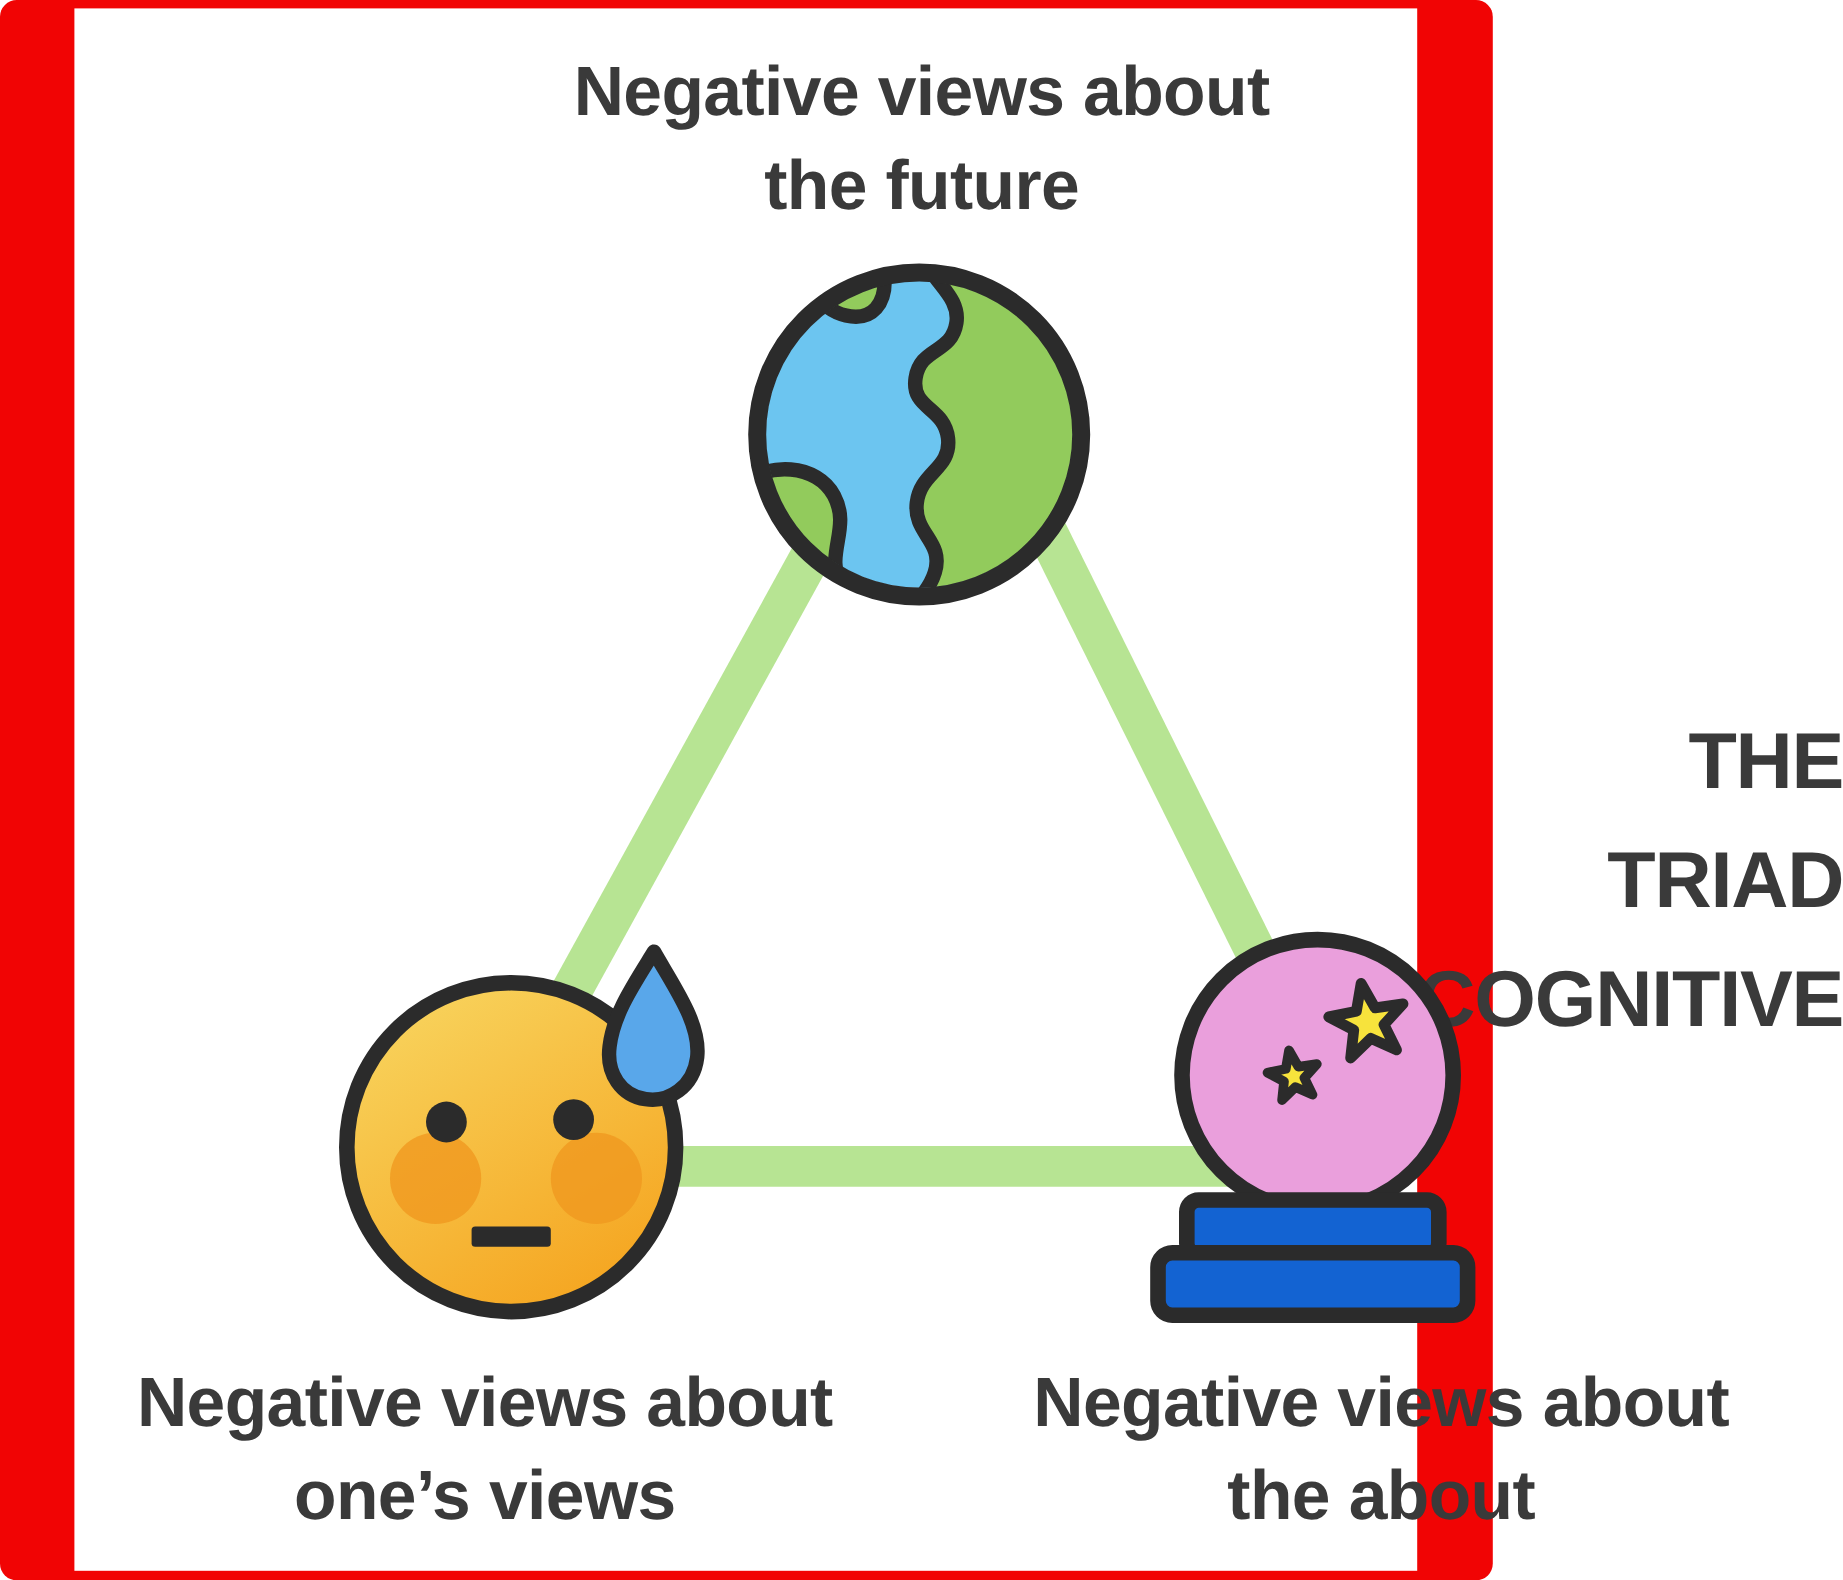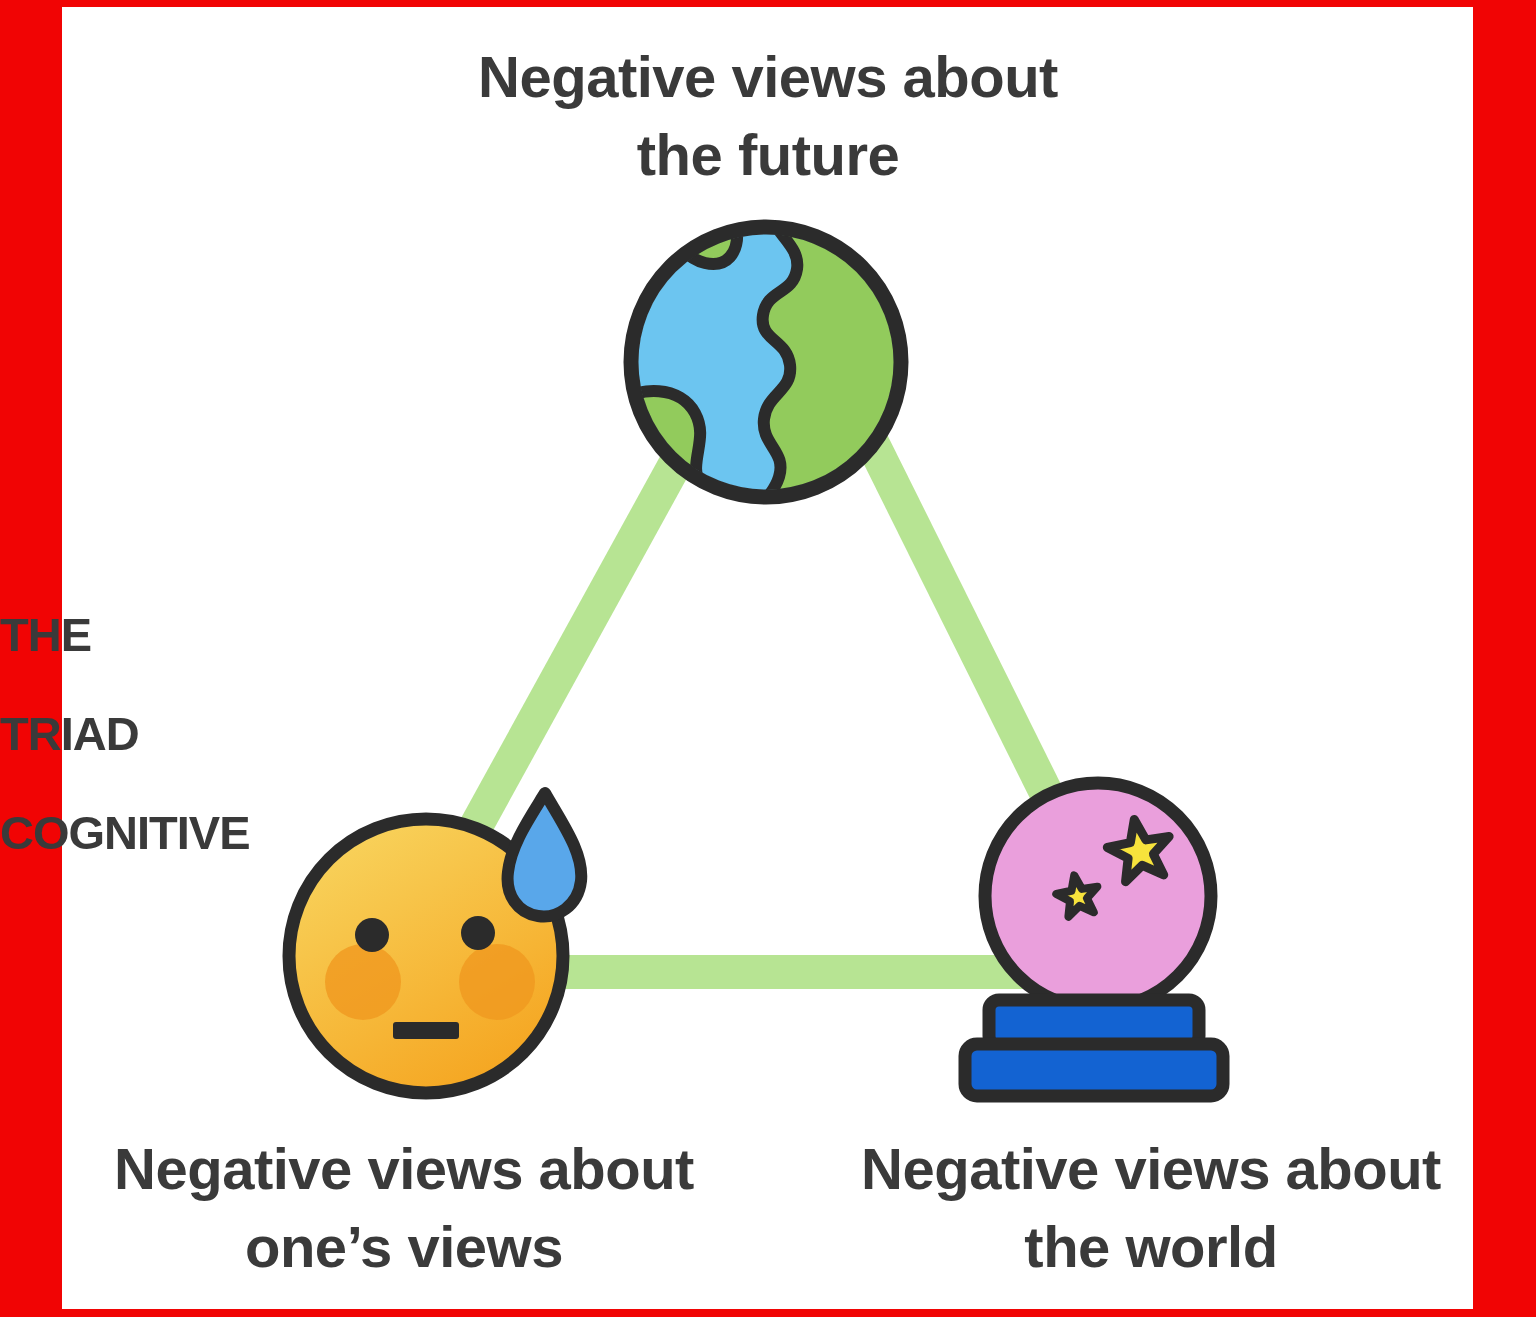--- a/index.html
+++ b/index.html
@@ -2,43 +2,44 @@
 <html style="--frame-red: #F10404; --canvas-white: #FFFFFF; --text-dark: #3A3A3A; --outline-dark: #2B2B2B; --triangle-green: #B7E493; --globe-land: #92CB5C; --globe-ocean: #6CC5F0; --face-light: #F8D55F; --face-deep: #F5A41F; --blush-orange: #F0991F; --drop-blue: #59A7EA; --ball-pink: #EA9FDC; --star-yellow: #F7E33C; --base-blue: #1363D2;"><head>
 <meta charset="utf-8">
 <style>
   html,body{margin:0;padding:0;}
   body{
     width:1536px;height:1317px;
     font-family:"Liberation Sans", sans-serif;
     overflow:hidden;
   }
   .canvas{
-    position:relative;width:1536px;height:1317px;
+    position:relative;width:1244px;height:1317px;
     background:var(--frame-red,#f10404);
+    border-radius:14px;
   }
   .inner{
     position:absolute;left:62px;top:7px;right:63px;bottom:8px;
     background:var(--canvas-white,#fff);
   }
   .abs{position:absolute;}
   .label{
     position:absolute;
     text-align:center;
     font-weight:700;
     font-size:58px;
     line-height:78px;
     color:var(--text-dark,#3a3a3a);
     letter-spacing:-0.5px;
     white-space:nowrap;
   }
   .title{
     position:absolute;left:0;top:585px;width:1536px;
-    text-align:left;
+    text-align:right;
     font-weight:700;
-    font-size:47px;
+    font-size:66px;
     line-height:99px;
     letter-spacing:-1px;
     color:var(--text-dark,#3a3a3a);
     white-space:nowrap;
   }
   svg{display:block;}
   .tri-line{stroke:var(--triangle-green,#b7e493);stroke-width:34;fill:none;}
   .ring{fill:none;stroke:var(--outline-dark,#2b2b2b);}
   .ocean{fill:var(--globe-ocean,#6cc5f0);}
   .land{fill:var(--globe-land,#92cb5c);stroke:var(--outline-dark,#2b2b2b);stroke-width:12;stroke-linejoin:round;}
@@ -115,15 +116,15 @@
     <rect class="pedestal" x="10" y="274" width="258" height="52" rx="12"></rect>
   </svg>
 
   <div class="label" style="left:104px;top:1130px;width:600px;">
     <div>Negative views about</div>
     <div>one’s views</div>
   </div>
 
   <div class="label" style="left:851px;top:1130px;width:600px;">
     <div>Negative views about</div>
-    <div>the world</div>
+    <div>the about</div>
   </div>
 </div>
 
 </body></html>

